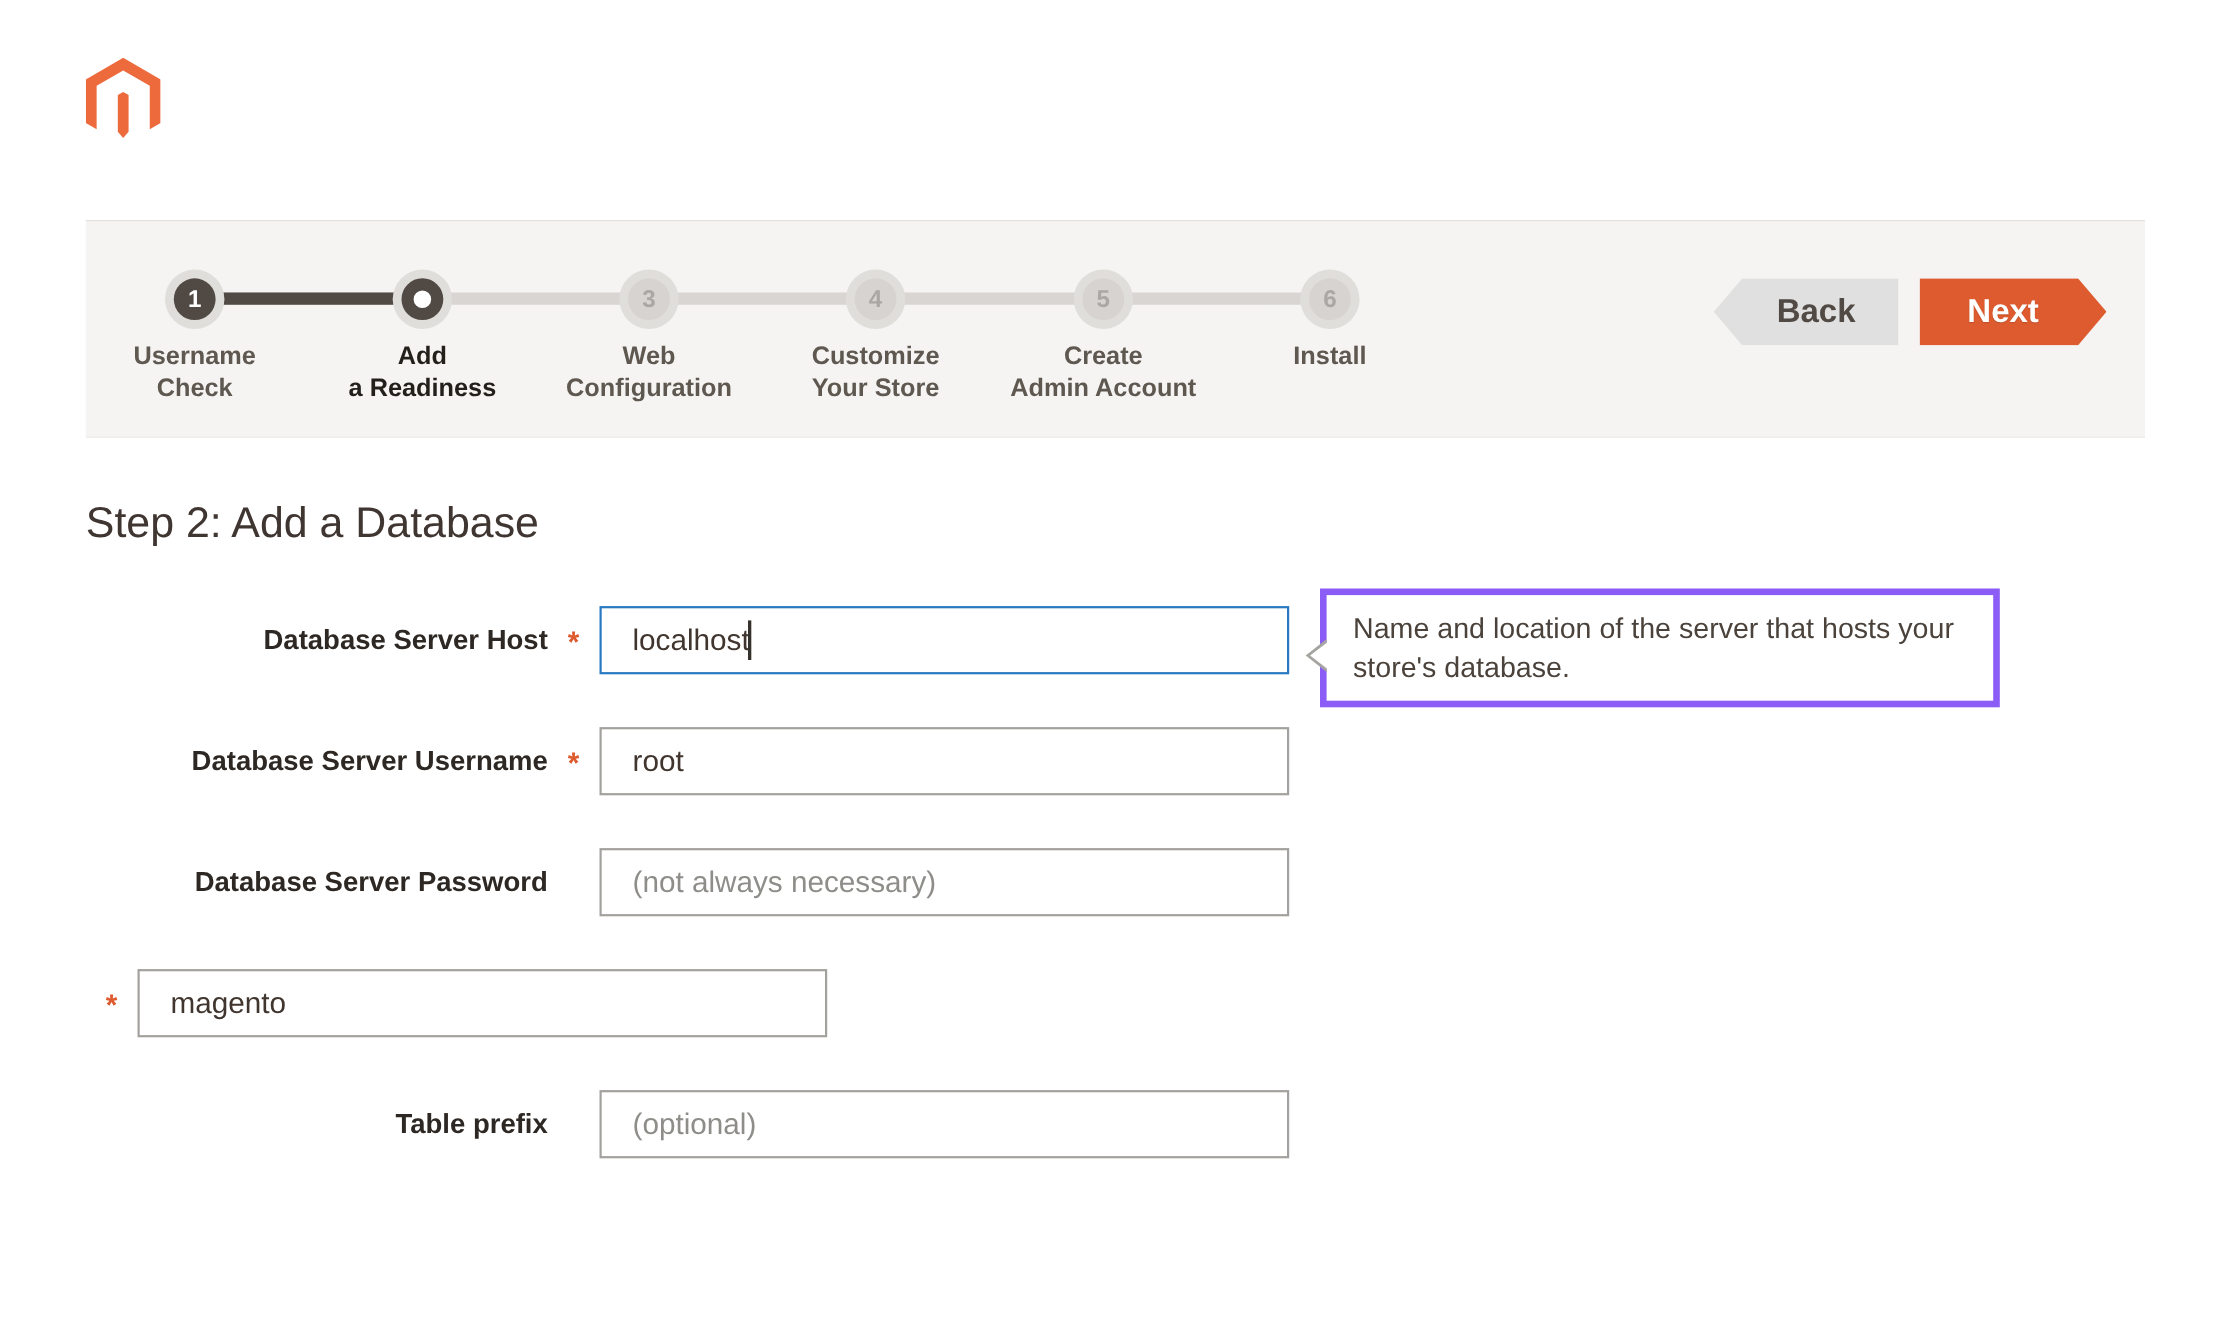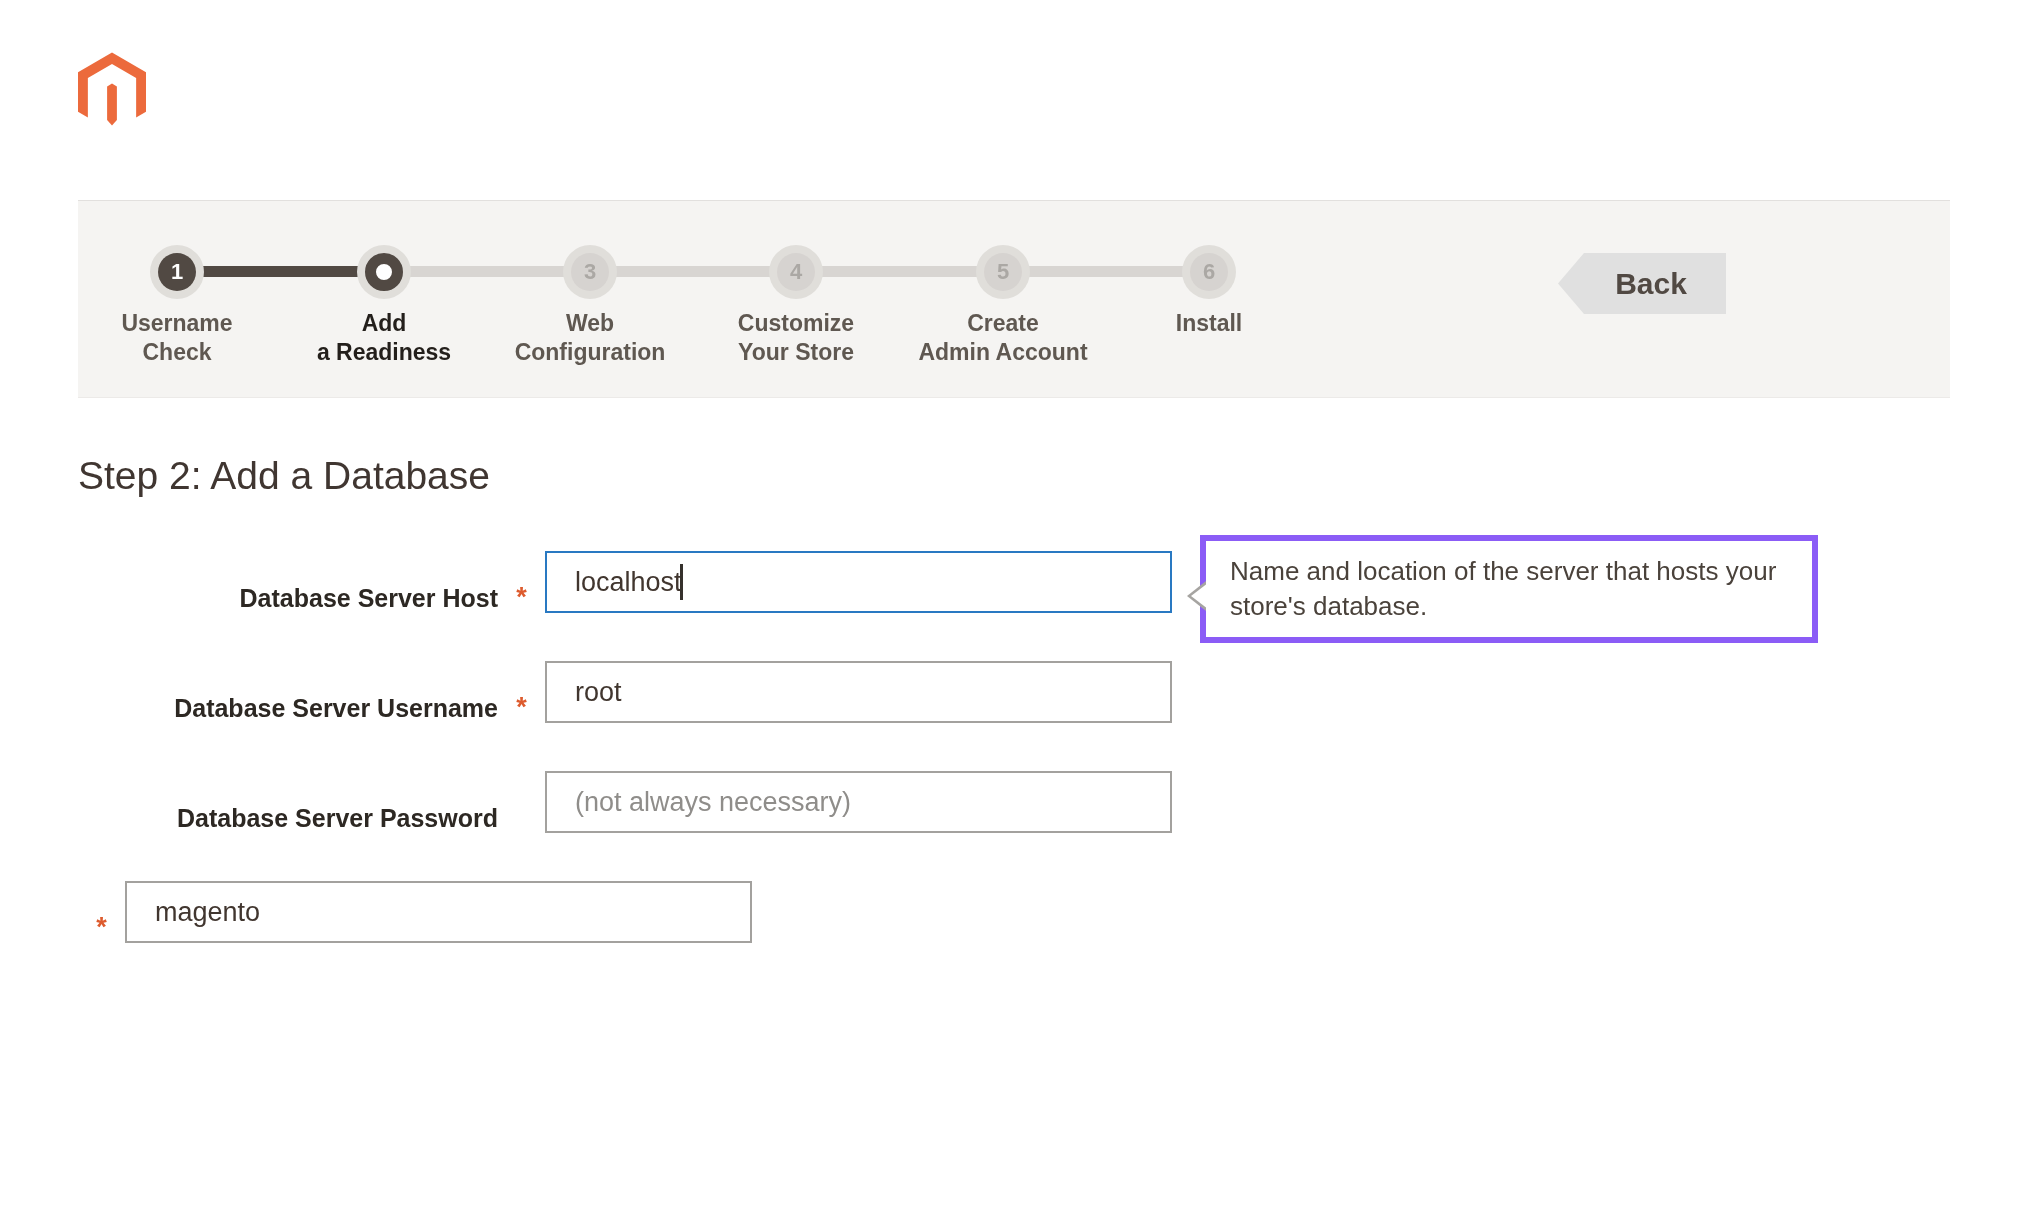--- a/index.html
+++ b/index.html
@@ -58,21 +58,21 @@
   }
 
   
   .page-title{
     position:absolute;left:78px;top:452px;font-size:39px;line-height:48px;
     font-weight:normal;color:var(--text_title,#403631);margin:0;
   }
 
   
   .form{position:absolute;left:78px;top:551px;width:1100px;}
-  .field-row{display:flex;align-items:flex-end;height:62px;margin-bottom:48px;}
+  .field-row{display:flex;align-items:center;height:62px;margin-bottom:48px;}
   .field-label{width:420px;text-align:right;font-size:25px;font-weight:bold;color:#2d2823;}
   .req{width:47px;text-align:center;font-size:27px;font-weight:bold;
     color:var(--accent,#dd5b2e);padding-top:5px;box-sizing:border-box;}
   .input-wrap{position:relative;width:627px;height:62px;}
   .text-input{
     width:627px;height:62px;box-sizing:border-box;background:#fff;
     border:2px solid var(--input_border,#a3a19e);
     font-family:inherit;font-size:27px;color:#41362f;padding:0 28px;outline:none;
   }
   .text-input.focused{border-color:var(--focus_border,#2979c2);}
@@ -133,20 +133,21 @@
       <div class="step-label">Create
 Admin Account</div>
     </div>
     <div class="step upcoming" style="left:1032px">
       <div class="step-dot"><span>6</span></div>
       <div class="step-label">Install</div>
     </div>
   </div>
 
   <button class="btn btn-back">Back</button>
+  <button class="btn btn-next">Next</button>
 </div>
 
 <h1 class="page-title">Step 2: Add a Database</h1>
 
 <div class="form">
 
   <div class="field-row">
     <div class="field-label">Database Server Host</div>
     <span class="req">*</span>
     <div class="input-wrap">
@@ -171,20 +172,27 @@
     </div>
   </div>
 
   <div class="field-row">
     <span class="req">*</span>
     <div class="input-wrap">
       <input type="text" class="text-input" value="magento" style="">
     </div>
   </div>
 
+  <div class="field-row">
+    <div class="field-label">Table prefix</div>
+    <span class="req"></span>
+    <div class="input-wrap">
+      <input type="text" class="text-input" placeholder="(optional)" style="">
+    </div>
+  </div>
 
 </div>
 
 <div class="tooltip">
   <span class="tt-arrow outer"></span>
   <span class="tt-arrow inner"></span>
   <span>Name and location of the server that hosts your store's database.</span>
 </div>
 
 </body></html>

